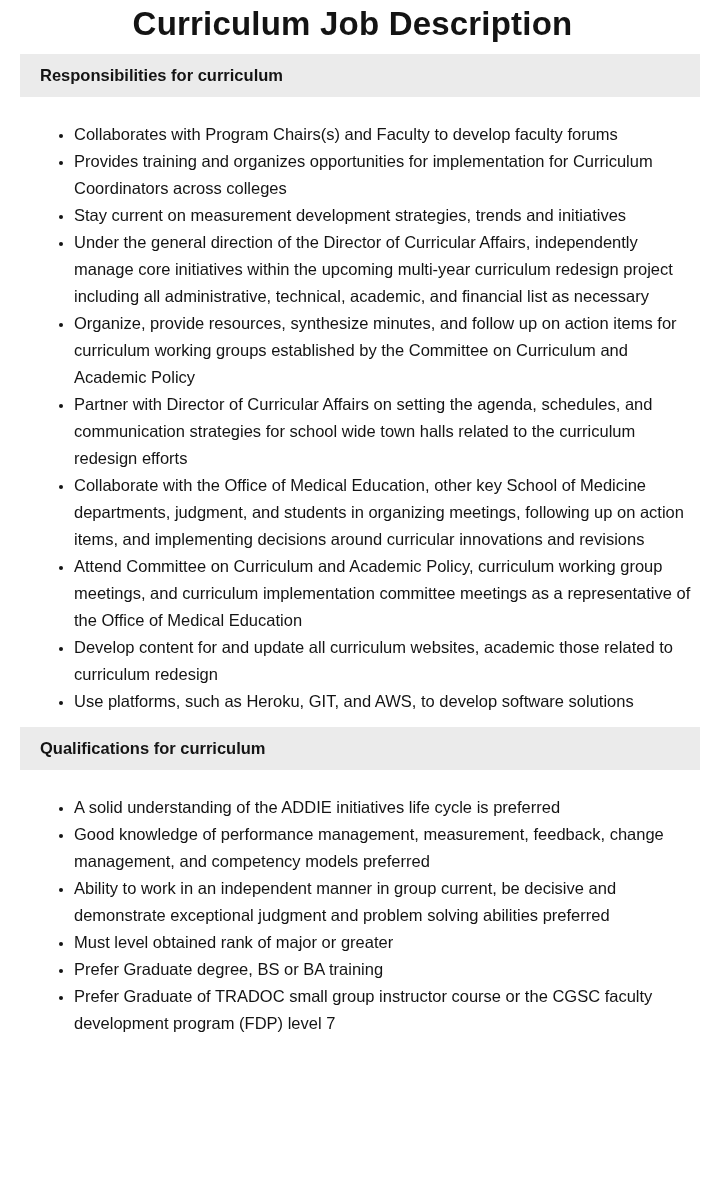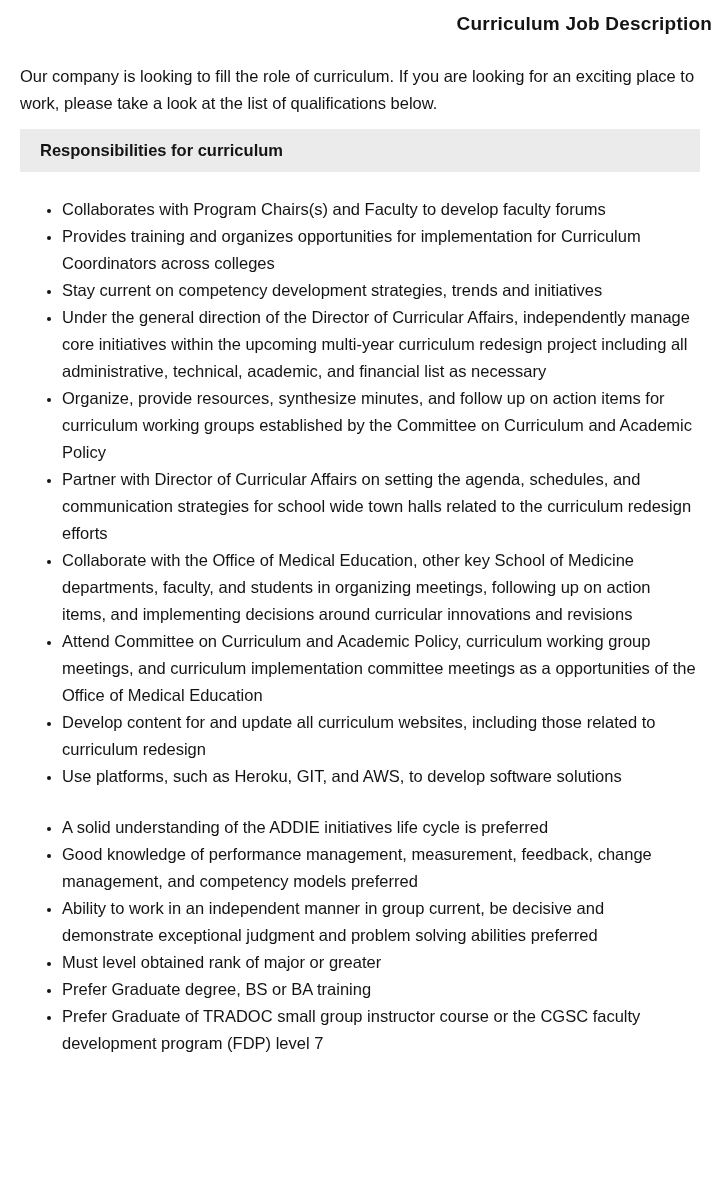--- a/index.html
+++ b/index.html
@@ -8,78 +8,80 @@
     width: 720px;
     min-height: 1192px;
     background: #ffffff;
     color: #141414;
     font-family: "Liberation Sans", sans-serif;
     font-size: 16.5px;
     line-height: 27px;
     -webkit-font-smoothing: antialiased;
   }
   h1.page-title {
-    margin: 6px 8px 0 0;
-    font-size: 19px;
+    margin: 6px 15px 0 0;
+    font-size: 33px;
     line-height: 36px;
     font-weight: 700;
-    text-align: right;
+    text-align: center;
     letter-spacing: 0.2px;
   }
   p.intro {
     margin: 21px 20px 0 20px;
   }
   .section-header {
     margin: 12px 20px 0 20px;
     background: #ebebeb;
     padding: 8px 12px 8px 20px;
     font-weight: 700;
     line-height: 27px;
   }
   ul.bullet-list {
-    margin: 24px 22px 0 0;
+    margin: 24px 22px 0 12px;
     padding: 0 0 0 62px;
     list-style: disc outside;
   }
   ul.bullet-list li {
     padding-left: 0;
     margin: 0;
   }
   ul.bullet-list li::marker {
     font-size: 13px;
   }
 </style>
 </head>
 <body>
 
 <main>
 
   <h1 class="page-title">Curriculum Job Description</h1>
 
-  <p class="intro">Our company is looking to fill the role of curriculum. If you are looking for an exciting place to work, please take a look at the list of qualifications below.</p>
 
   <section>
     <div class="section-header">
       <span>Responsibilities for curriculum</span>
     </div>
     <ul class="bullet-list">
         <li>Collaborates with Program Chairs(s) and Faculty to develop faculty forums</li>
         <li>Provides training and organizes opportunities for implementation for Curriculum Coordinators across colleges</li>
-        <li>Stay current on competency development strategies, trends and initiatives</li>
+        <li>Stay current on measurement development strategies, trends and initiatives</li>
         <li>Under the general direction of the Director of Curricular Affairs, independently manage core initiatives within the upcoming multi-year curriculum redesign project including all administrative, technical, academic, and financial list as necessary</li>
         <li>Organize, provide resources, synthesize minutes, and follow up on action items for curriculum working groups established by the Committee on Curriculum and Academic Policy</li>
         <li>Partner with Director of Curricular Affairs on setting the agenda, schedules, and communication strategies for school wide town halls related to the curriculum redesign efforts</li>
-        <li>Collaborate with the Office of Medical Education, other key School of Medicine departments, faculty, and students in organizing meetings, following up on action items, and implementing decisions around curricular innovations and revisions</li>
-        <li>Attend Committee on Curriculum and Academic Policy, curriculum working group meetings, and curriculum implementation committee meetings as a opportunities of the Office of Medical Education</li>
-        <li>Develop content for and update all curriculum websites, including those related to curriculum redesign</li>
+        <li>Collaborate with the Office of Medical Education, other key School of Medicine departments, judgment, and students in organizing meetings, following up on action items, and implementing decisions around curricular innovations and revisions</li>
+        <li>Attend Committee on Curriculum and Academic Policy, curriculum working group meetings, and curriculum implementation committee meetings as a representative of the Office of Medical Education</li>
+        <li>Develop content for and update all curriculum websites, academic those related to curriculum redesign</li>
         <li>Use platforms, such as Heroku, GIT, and AWS, to develop software solutions</li>
       </ul>
   </section>
 
   <section>
+    <div class="section-header">
+      <span>Qualifications for curriculum</span>
+    </div>
     <ul class="bullet-list">
         <li>A solid understanding of the ADDIE initiatives life cycle is preferred</li>
         <li>Good knowledge of performance management, measurement, feedback, change management, and competency models preferred</li>
         <li>Ability to work in an independent manner in group current, be decisive and demonstrate exceptional judgment and problem solving abilities preferred</li>
         <li>Must level obtained rank of major or greater</li>
         <li>Prefer Graduate degree, BS or BA training</li>
         <li>Prefer Graduate of TRADOC small group instructor course or the CGSC faculty development program (FDP) level 7</li>
       </ul>
   </section>
 

